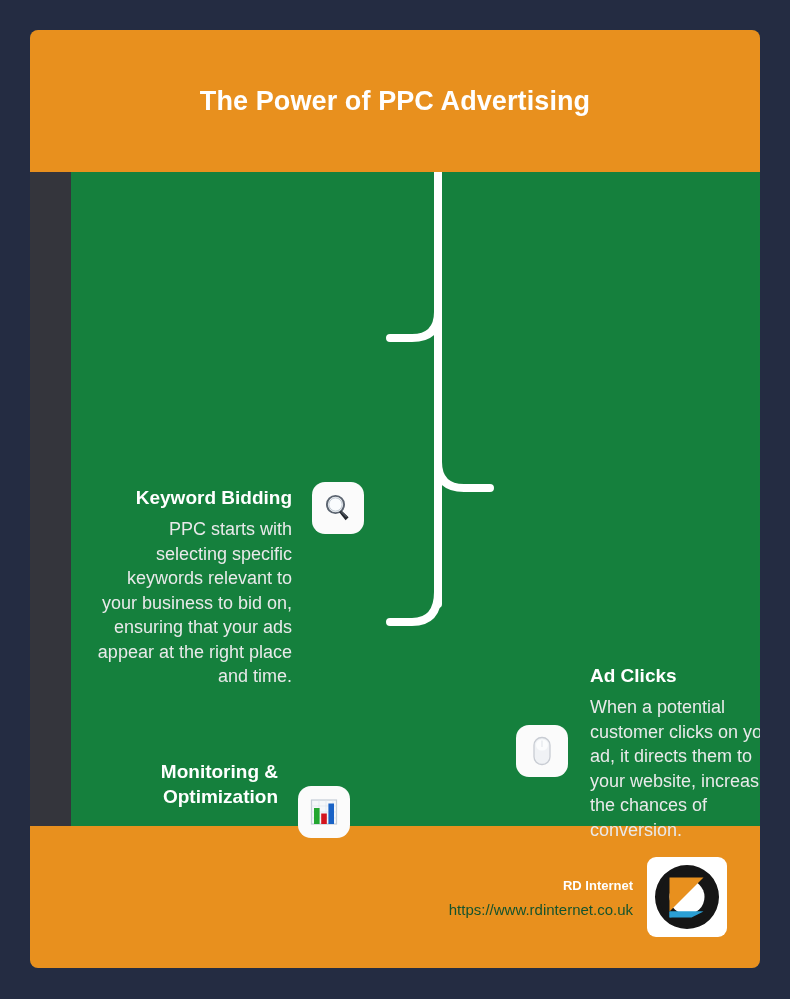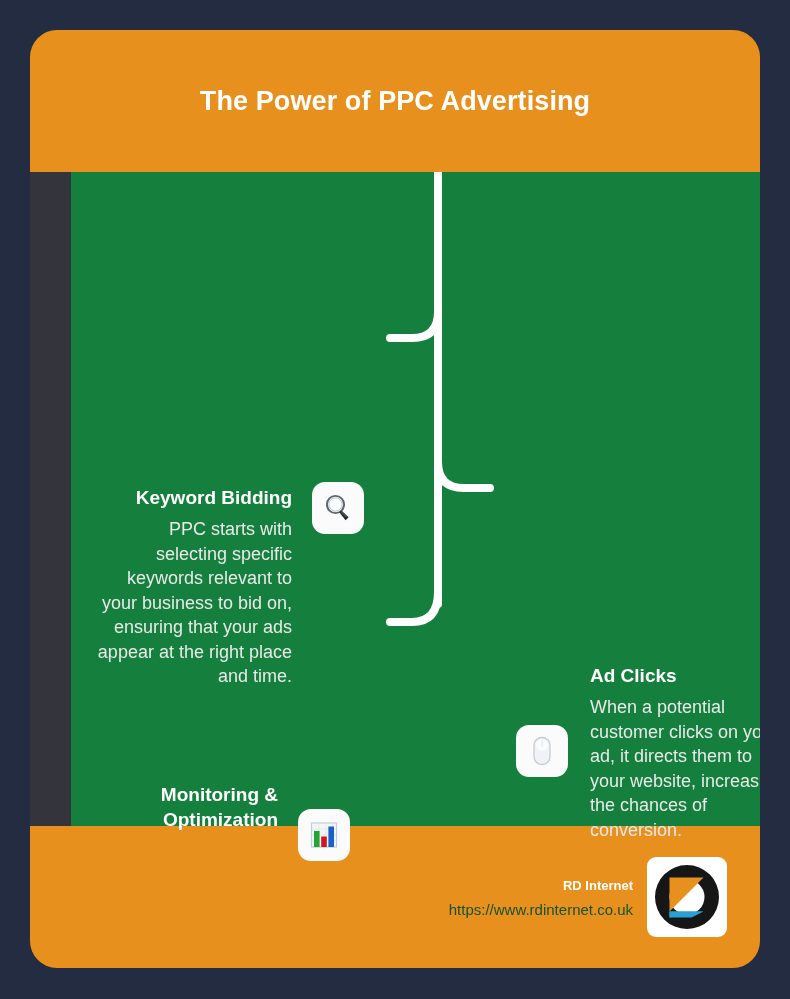--- a/index.html
+++ b/index.html
@@ -15,21 +15,21 @@
     overflow: hidden;
     position: relative;
   }
 
   .infographic-card {
     position: absolute;
     left: 30px;
     top: 30px;
     width: 730px;
     height: 938px;
-    border-radius: 27px;
+    border-radius: 8px;
     overflow: hidden;
     background: #34353c;
     display: flex;
     flex-direction: column;
   }
 
   
   .header {
     flex: 0 0 142px;
     background: #e8901e;
@@ -103,21 +103,21 @@
 
   
   .step-1 { left: 23px; top: 310px; }
   .step-1 .step-text { text-align: right; padding-right: 20px; padding-top: 3px; }
 
   
   .step-2 { left: 445px; top: 488px; align-items: center; }
   .step-2 .step-text { text-align: left; padding-left: 22px; padding-top: 3px; }
 
   
-  .step-3 { left: 9px; top: 607px; justify-content: flex-end; }
+  .step-3 { left: 9px; top: 584px; justify-content: flex-end; }
   .step-3 .step-text { text-align: right; padding-right: 20px; padding-top: 3px; }
   .step-3 .step-icon { margin-top: 30px; }
 
   
   .icon-art { display: block; }
 
   
   .footer {
     flex: 0 0 142px;
     background: #e8901e;

